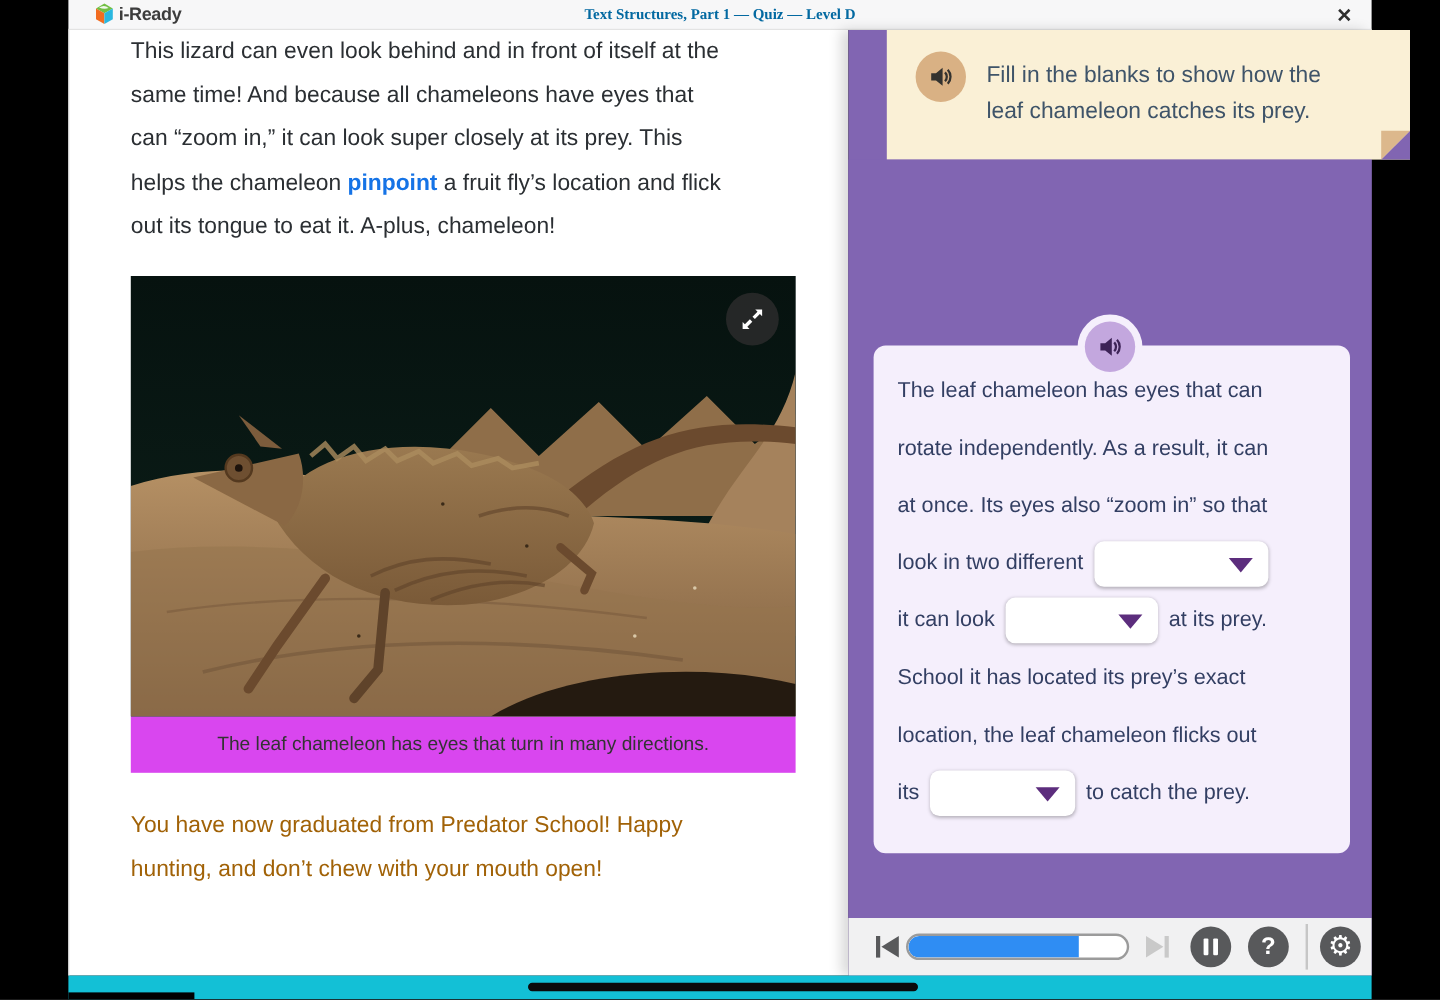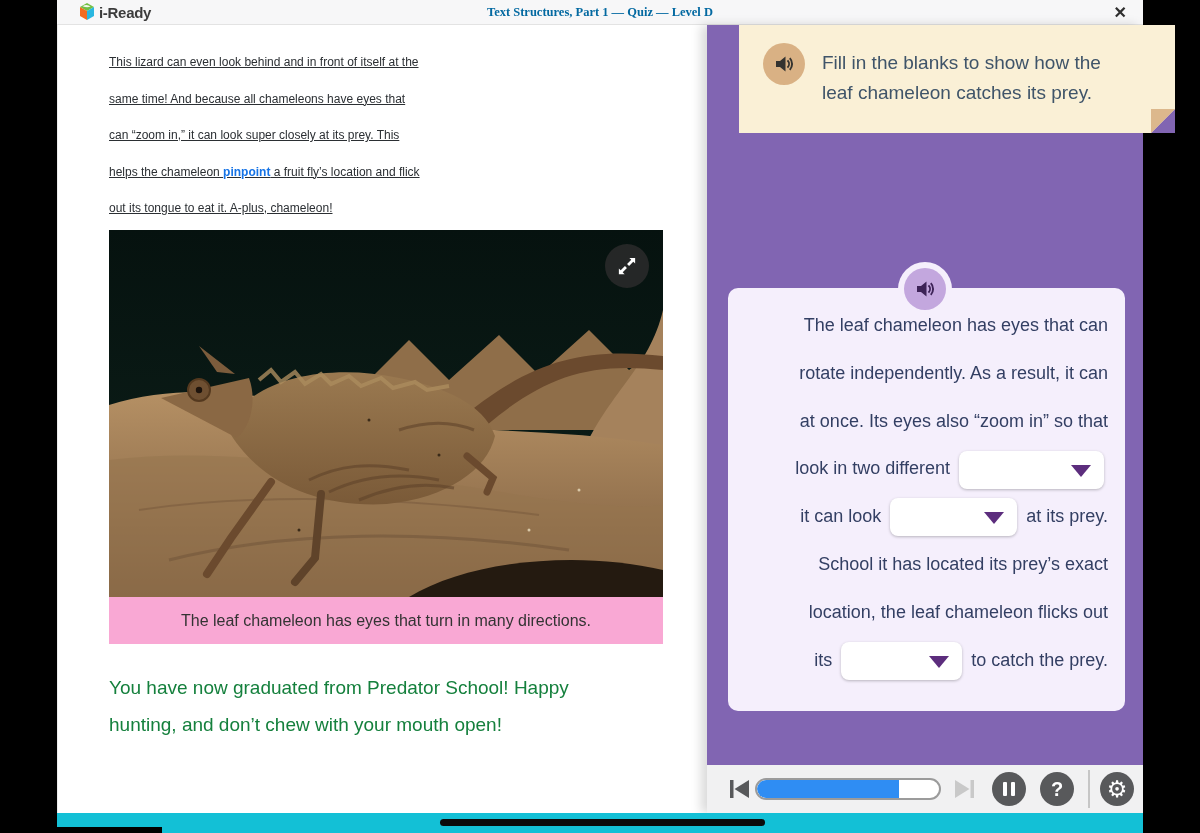--- a/index.html
+++ b/index.html
@@ -9,47 +9,47 @@
   
   .header{position:absolute;left:57px;top:0;width:1086px;height:25px;background:#f7f7f8;
           border-bottom:1px solid #e3e3e3;display:flex;align-items:center;padding-left:11px;}
   .logo{display:flex;align-items:center;gap:3px;margin-left:10px;}
   .logo-text{font-size:15px;font-weight:bold;color:#3c3c3c;letter-spacing:-0.3px;}
   .hdr-title{position:absolute;left:0;right:0;text-align:center;font-size:12.5px;font-weight:bold;color:#0369a1;font-family:Liberation Serif, serif;}
   .close-btn{position:absolute;right:10px;top:1px;font-size:16px;font-weight:bold;color:#2f2f2f;cursor:pointer;padding:2px 6px;}
 
   
   .left-panel{position:absolute;left:57px;top:25px;width:650px;height:788px;background:#fff;border-left:1px solid #ececec;}
-  .passage{position:absolute;left:51px;top:19px;width:554px;color:#2b2f33;font-size:12px;text-decoration:underline;}
+  .passage{position:absolute;left:51px;top:0;width:554px;color:#2b2f33;font-size:19px;}
   .passage .tline{line-height:36.5px;white-space:nowrap;}
   .plink{color:#1573e6;font-weight:bold;cursor:pointer;}
   .figure{position:absolute;left:51px;top:205px;width:554px;}
   .photo{position:relative;width:554px;height:367px;background:#0a1714;overflow:hidden;}
   .expand-btn{position:absolute;top:14px;right:14px;width:44px;height:44px;border-radius:50%;
               background:rgba(42,42,42,.88);display:flex;align-items:center;justify-content:center;cursor:pointer;}
-  .caption{width:554px;background:#f9a8d4;text-align:center;font-size:16px;color:#333;
+  .caption{width:554px;background:#d946ef;text-align:center;font-size:16px;color:#333;
            padding:13px 8px;line-height:21px;}
-  .p2{position:absolute;left:51px;top:645px;width:554px;color:#15803d;font-size:19px;}
+  .p2{position:absolute;left:51px;top:645px;width:554px;color:#a16207;font-size:19px;}
   .p2 .tline{line-height:36.5px;white-space:nowrap;}
 
   
   .right-panel{position:absolute;left:707px;top:25px;width:436px;height:788px;background:#8165b2;
                box-shadow:-6px 0 10px rgba(0,0,0,.15);}
   .prompt-box{position:absolute;left:0;top:0;width:436px;height:108px;background:#faf0d6;margin-left:32px;}
   .prompt-audio{position:absolute;left:24px;top:18px;width:42px;height:42px;border-radius:50%;
                 background:#d9b184;display:flex;align-items:center;justify-content:center;cursor:pointer;}
   .prompt-text{position:absolute;left:83px;top:23px;width:330px;font-size:19px;color:#3f5469;}
   .prompt-text .tline{line-height:30px;white-space:nowrap;}
   .fold-under{position:absolute;right:0;bottom:0;width:0;height:0;
               border-bottom:24px solid #8165b2;border-left:24px solid transparent;}
   .fold-flap{position:absolute;right:0;bottom:0;width:0;height:0;
              border-top:24px solid #dcb88c;border-right:24px solid transparent;}
 
   .purple-area{position:absolute;left:0;top:108px;width:436px;height:632px;background:#8165b2;}
-  .card{position:absolute;left:21px;top:155px;width:397px;height:423px;background:#f5effc;border-radius:10px;text-align:right;}
+  .card{position:absolute;left:21px;top:155px;width:397px;height:423px;background:#f5effc;border-radius:10px;}
   .card-audio-ring{position:absolute;left:50%;top:129px;transform:translateX(-50%);width:54px;height:54px;
                    border-radius:50%;background:#f5effc;display:flex;align-items:center;justify-content:center;cursor:pointer;}
   .card-audio{width:42px;height:42px;border-radius:50%;background:#c3a7de;display:flex;align-items:center;justify-content:center;}
   .question{position:absolute;left:20px;top:14px;width:360px;font-size:18px;color:#333f63;}
   .question .tline{line-height:47.8px;white-space:nowrap;}
   .dd{position:relative;display:inline-block;height:38px;background:#fff;border-radius:8px;
       vertical-align:middle;margin:0 4px;box-shadow:0 1px 3px rgba(0,0,0,.25);cursor:pointer;}
   .caret{position:absolute;right:13px;top:50%;margin-top:-5px;width:0;height:0;
          border-left:10px solid transparent;border-right:10px solid transparent;border-top:12px solid #5c2d7d;}
 

